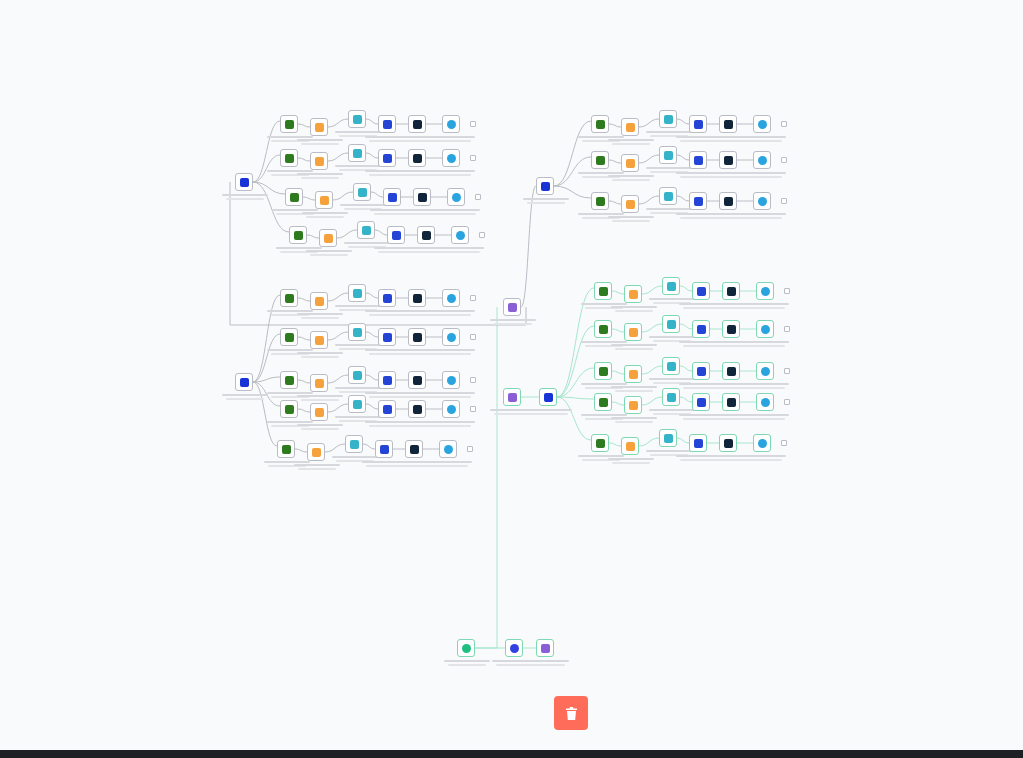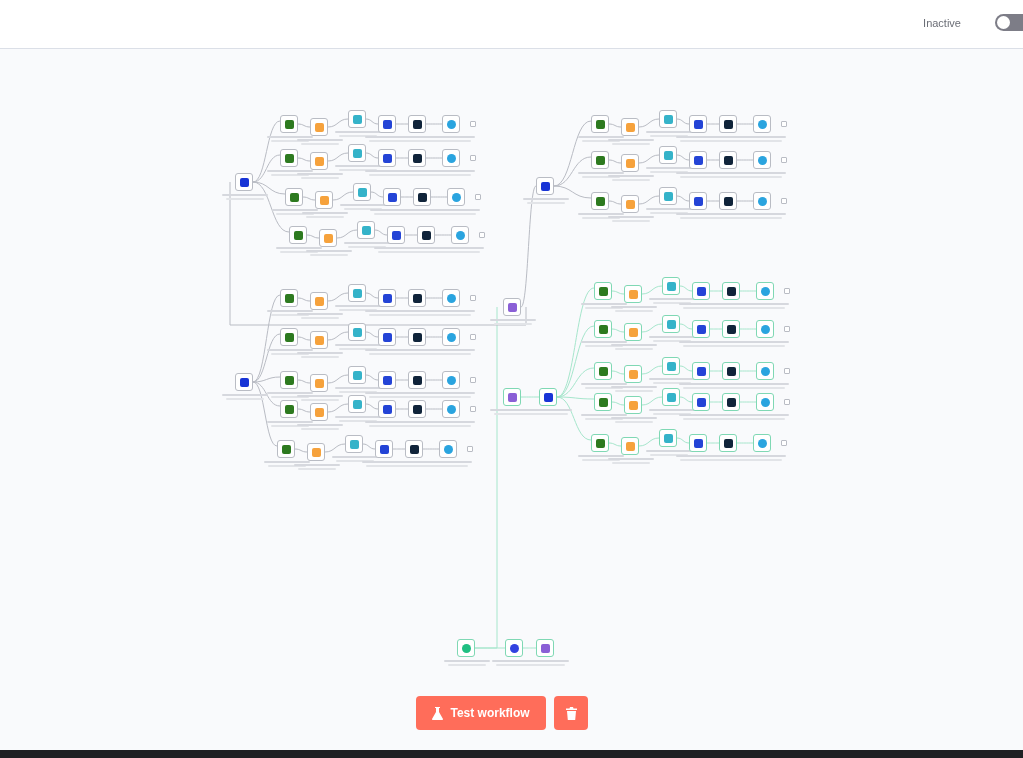--- a/index.html
+++ b/index.html
@@ -22,26 +22,20 @@
   .node .lbl2 { position: absolute; top: 24px; left: -10px; width: 38px; height: 2px; background: #e2e4e8; border-radius: 1px; }
   .plus { position: absolute; width: 6px; height: 6px; border: 1px solid #b9bcc4; border-radius: 1px; background: #fff; }
   .btn-test { position: absolute; left: 416px; top: 696px; width: 130px; height: 34px; background: #ff6d5a; border-radius: 4px; color: #fff; font-weight: bold; font-size: 12px; display: flex; align-items: center; justify-content: center; gap: 7px; border: none; }
   .btn-trash { position: absolute; left: 554px; top: 696px; width: 34px; height: 34px; background: #ff6d5a; border-radius: 4px; display: flex; align-items: center; justify-content: center; border: none; }
   .bottom-bar { position: absolute; left: 0; top: 750px; width: 1023px; height: 8px; background: #1f2023; }
 </style>
 </head>
 <body>
 
 <div id="app">
-  <div class="header">
-    <span class="status-label">Inactive</span>
-    <div class="toggle">
-        <div class="knob"></div>
-      </div>
-  </div>
 
 
   <div class="canvas" id="canvas">
     <svg class="edges" id="edges" width="1023" height="700">
         <path d="M253 132 C266.5 132 266.5 71 280 71" stroke="#b9bcc4" stroke-width="1" fill="none"></path>
         <path d="M298 74 C304 74 304 77 310 77" stroke="#b9bcc4" stroke-width="1" fill="none"></path>
         <path d="M328 77 C338 77 338 69 348 69" stroke="#b9bcc4" stroke-width="1" fill="none"></path>
         <path d="M366 69 C372 69 372 74 378 74" stroke="#b9bcc4" stroke-width="1" fill="none"></path>
         <path d="M396 74 C402 74 402 74 408 74" stroke="#b9bcc4" stroke-width="1" fill="none"></path>
         <path d="M426 74 C434 74 434 74 442 74" stroke="#b9bcc4" stroke-width="1" fill="none"></path>
@@ -715,26 +709,20 @@
         <div class="lbl"></div>
         <div class="lbl2"></div>
       </div>
       <div class="node ok" style="left: 536px; top: 589px;">
         <div class="ic" style="background: rgb(138, 95, 214);"></div>
         <div class="lbl"></div>
         <div class="lbl2"></div>
       </div>
     </div>
 
-  <button class="btn-test">
-    <svg width="11" height="13" viewBox="0 0 11 13">
-        <path d="M3 0h5v1H7v4l4 7c0 .6-.4 1-1 1H1c-.6 0-1-.4-1-1l4-7V1H3z" fill="#fff"></path>
-      </svg>
-    <span>Test workflow</span>
-  </button>
   <button class="btn-trash">
     <svg width="11" height="13" viewBox="0 0 11 13">
         <path d="M0 1.5h3.5L4 0h3l.5 1.5H11V3H0zM1 4h9l-.8 9H1.8z" fill="#fff"></path>
       </svg>
   </button>
 
   <div class="bottom-bar"></div>
 </div>
 
 </body></html>

